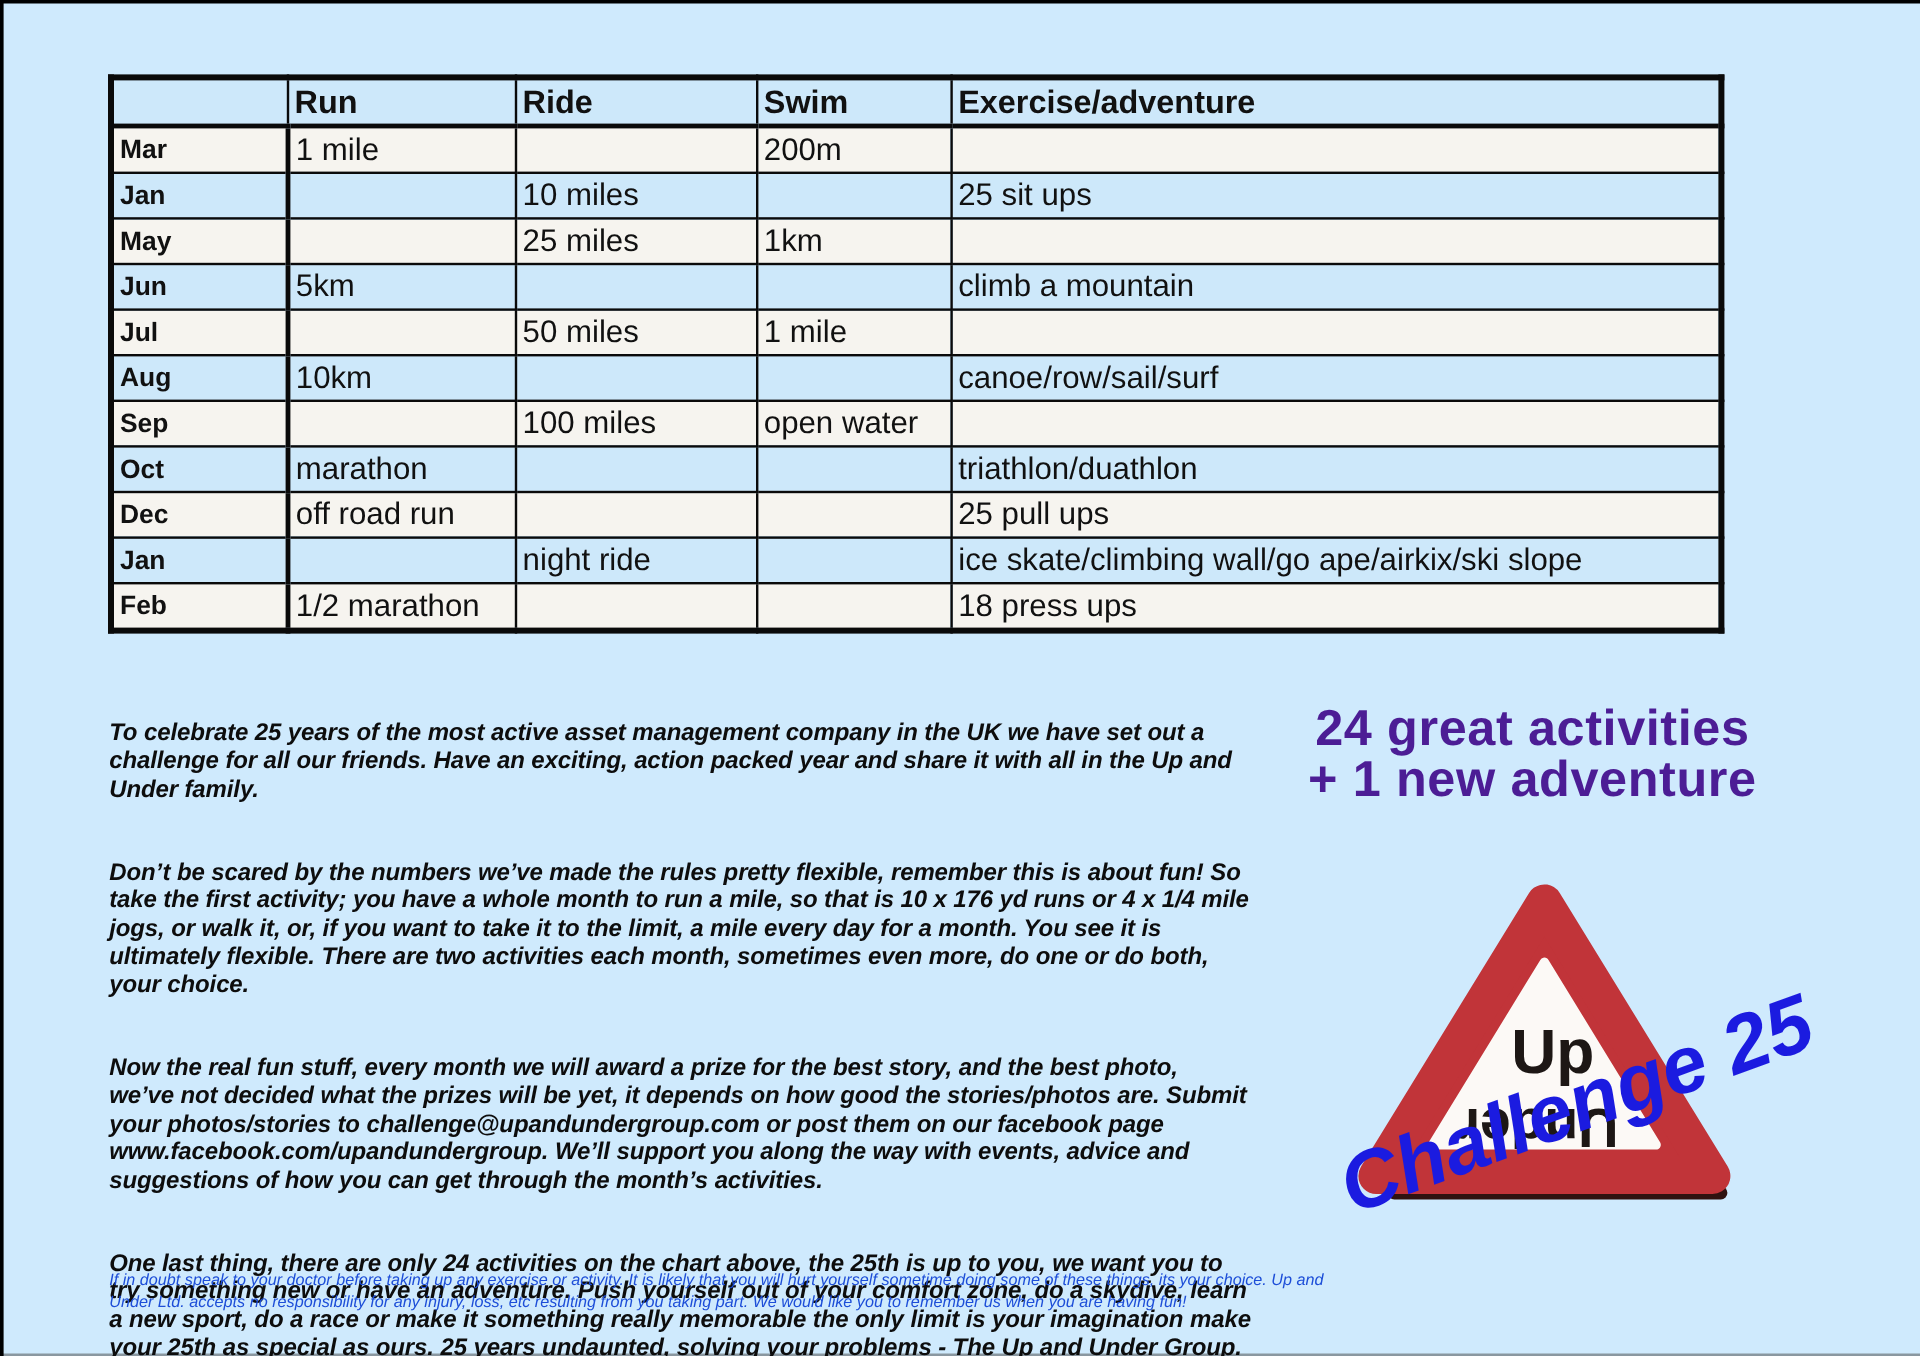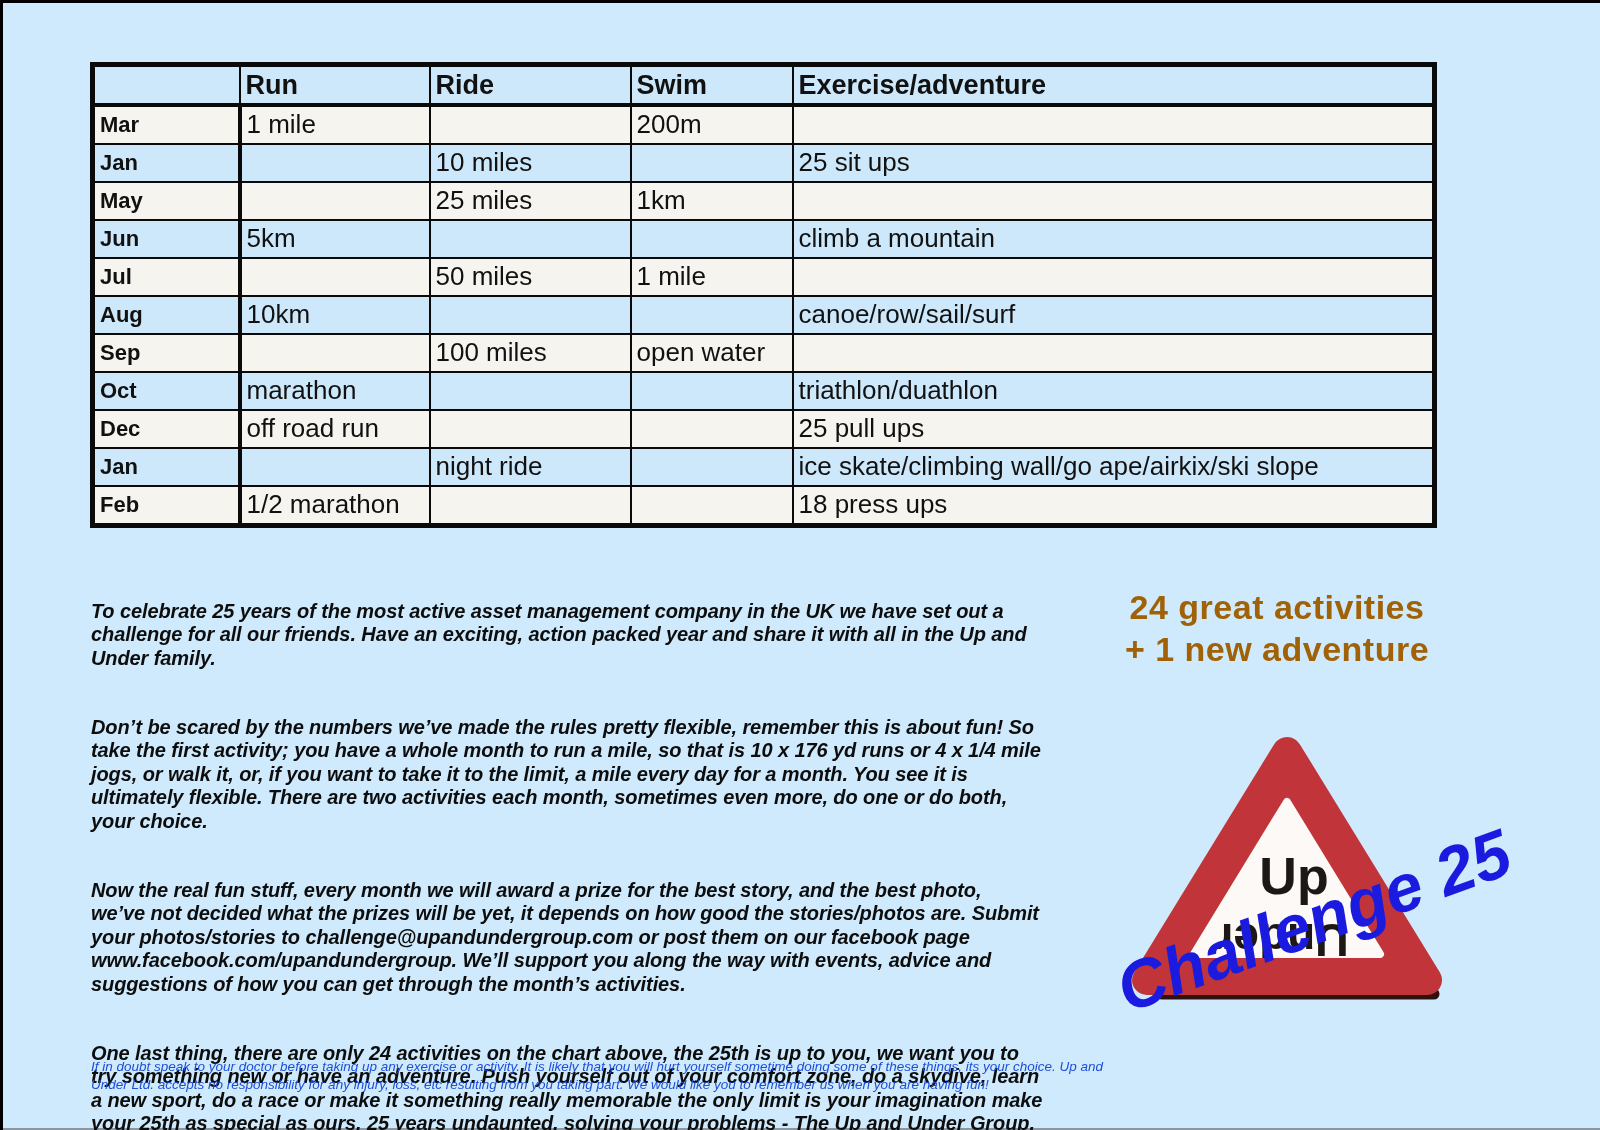--- a/index.html
+++ b/index.html
@@ -62,24 +62,24 @@
     font-style:italic; font-weight:400;
     font-size:13.5px; line-height:18px;
     white-space:pre-line;
     color:#1d4ed8;
   }
 
   
   .headline{
     position:absolute; left:1077px; top:586px; width:400px;
     text-align:center; font-weight:bold;
-    font-size:34px; line-height:42px;
+    font-size:42px; line-height:42px;
     letter-spacing:0.5px;
     white-space:pre-line;
-    color:#a16207;
+    color:#4c1d95;
   }
 
   .logo{ position:absolute; left:1122px; top:722px; width:330px; height:300px; }
   .tri-shadow{ stroke:var(--triangle-shadow); stroke-width:11; stroke-linecap:round; fill:none; }
   .tri-red{ fill:var(--triangle-red); stroke:var(--triangle-red); stroke-width:30; stroke-linejoin:round; }
   .tri-white{ fill:#fcf9f6; stroke:#fcf9f6; stroke-width:8; stroke-linejoin:round; }
   .logo text{
     font-family:"Liberation Sans", sans-serif;
     font-weight:600; fill:#1d1715;
   }

